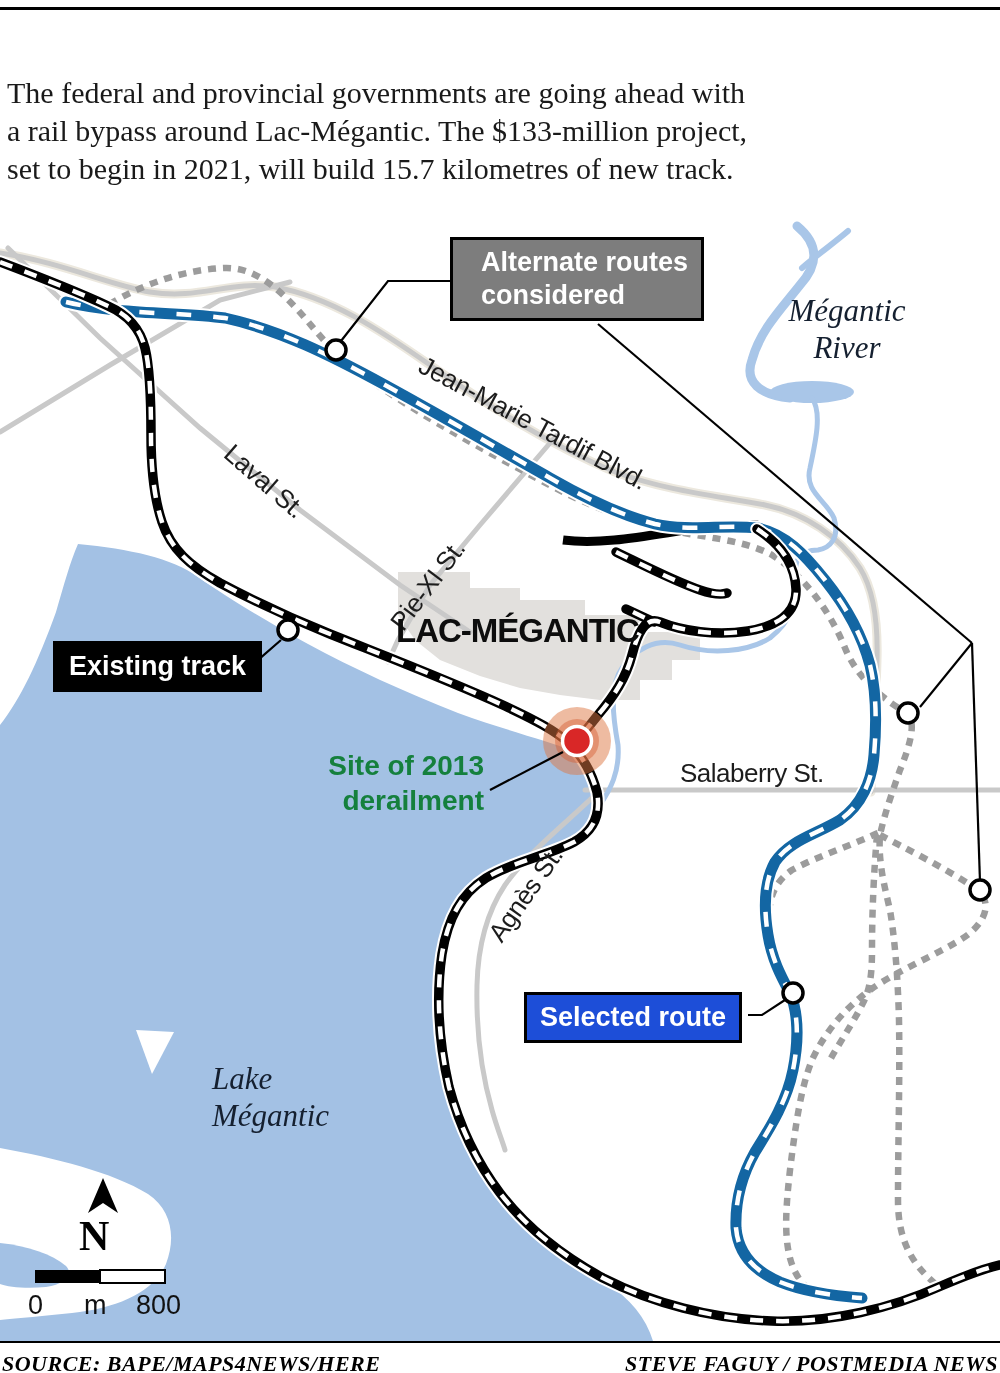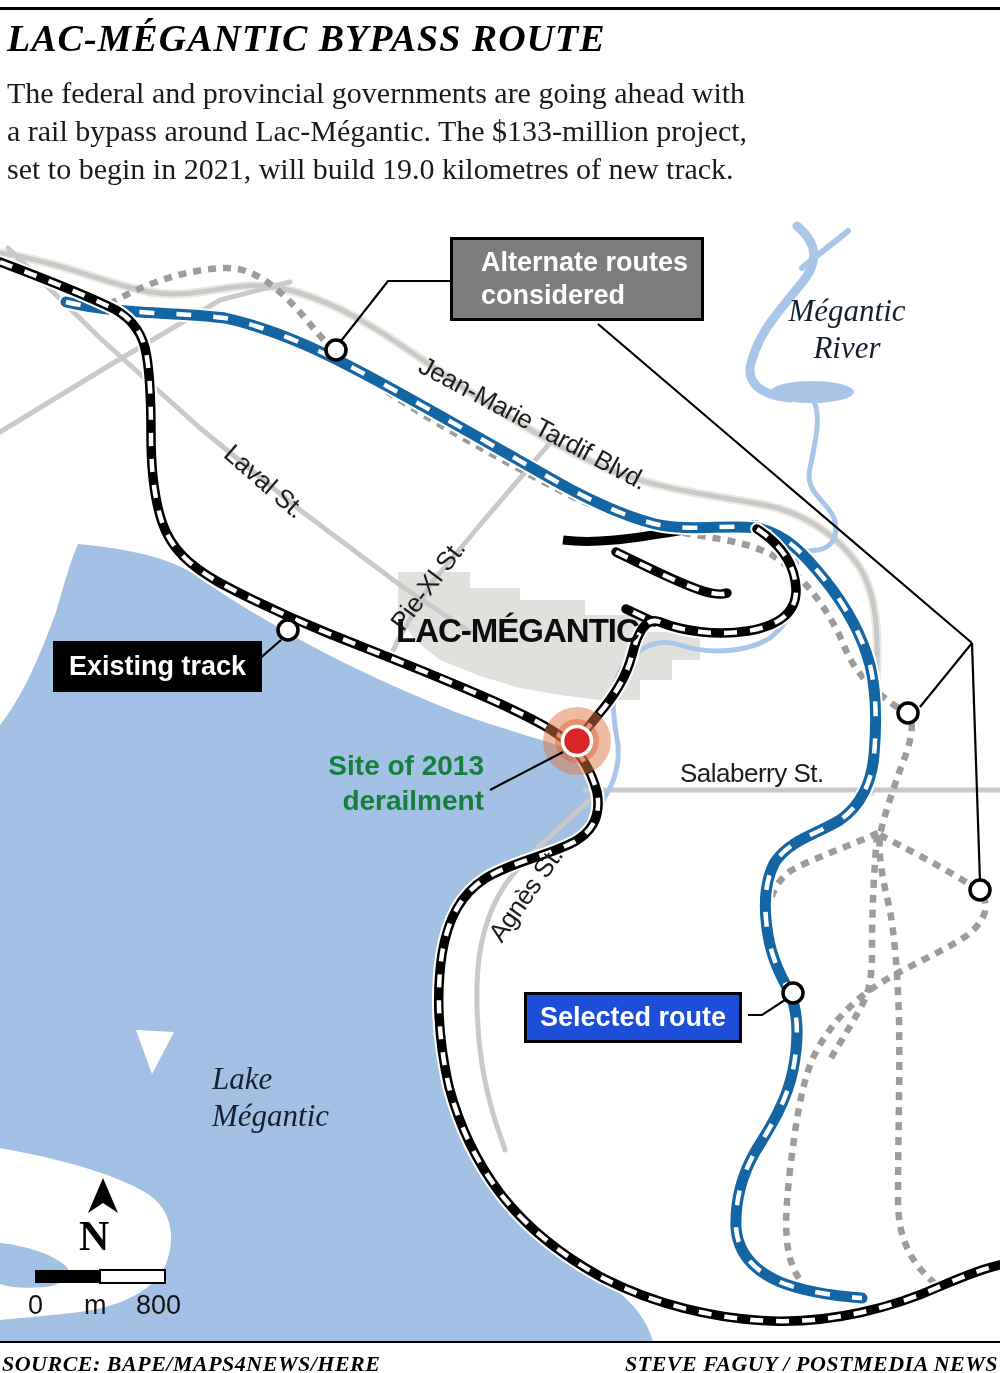--- a/index.html
+++ b/index.html
@@ -33,24 +33,23 @@
           font-size:22px;letter-spacing:0.5px;white-space:nowrap;color:#000;}
   #footer-source{left:2px;}
   #footer-credit{right:2px;}
 </style>
 </head>
 <body>
 
 <div id="page">
 
   <div class="abs" id="top-rule"></div>
-  <div class="abs" id="title">LAC-MÉGANTIC BYPASS ROUTE</div>
   <div class="abs" id="intro">The federal and provincial governments are going ahead with
 a rail bypass around Lac-Mégantic. The $133-million project,
-set to begin in 2021, will build 19.0 kilometres of new track.</div>
+set to begin in 2021, will build 15.7 kilometres of new track.</div>
 
   <svg width="1000" height="1373" viewBox="0 0 1000 1373">
 
     <path fill="#a3c1e4" d="M 78,544
       C 130,549 172,558 198,577 C 228,598 268,622 308,644 C 352,668 405,692 458,713
       C 508,731 548,741 570,750 C 584,760 596,775 601,792 C 605,810 598,828 578,840
       C 548,856 508,862 480,880 C 458,896 446,922 441,958 C 436,1000 441,1048 453,1094
       C 463,1130 482,1166 508,1198 C 533,1229 567,1258 606,1283 C 630,1298 646,1318 653,1341
       L 0,1341 L 0,725 C 20,700 38,662 56,612 C 64,585 70,562 78,544 Z"></path>
     <path fill="#ffffff" d="M 0,1148

